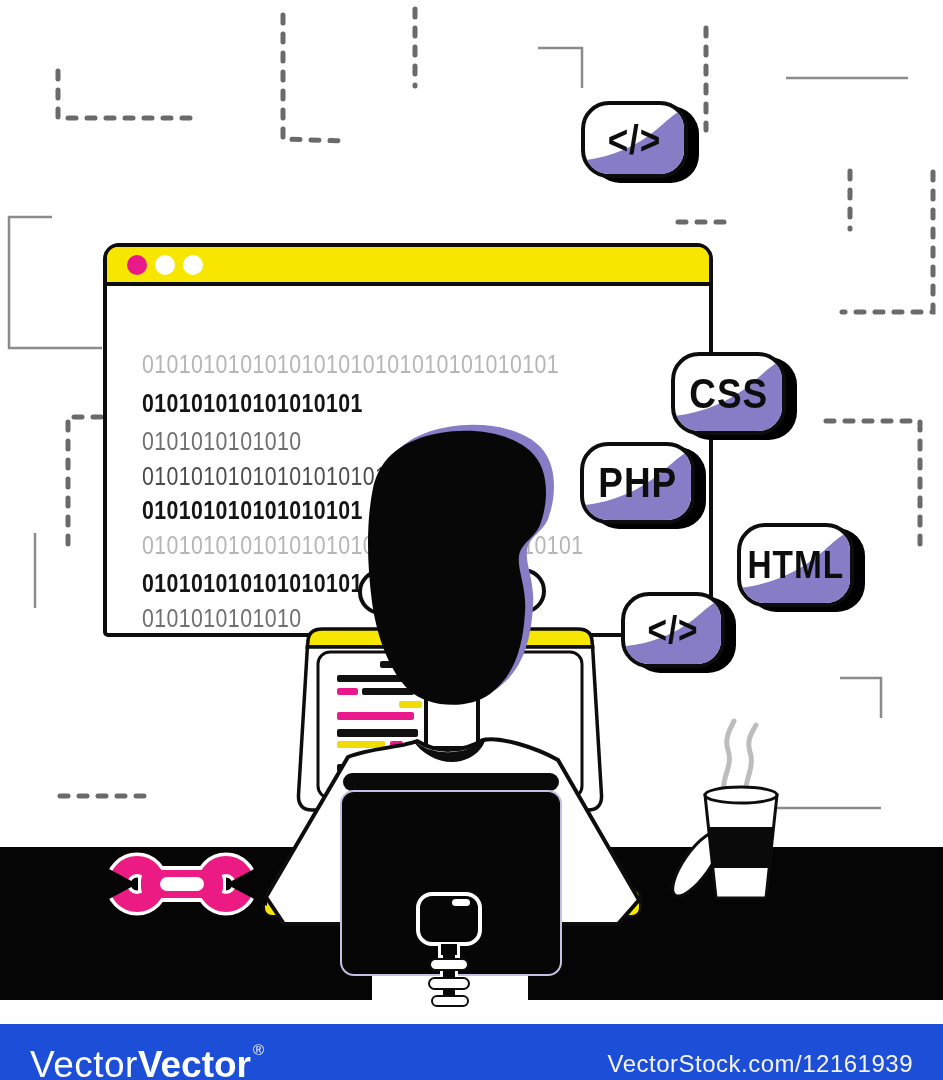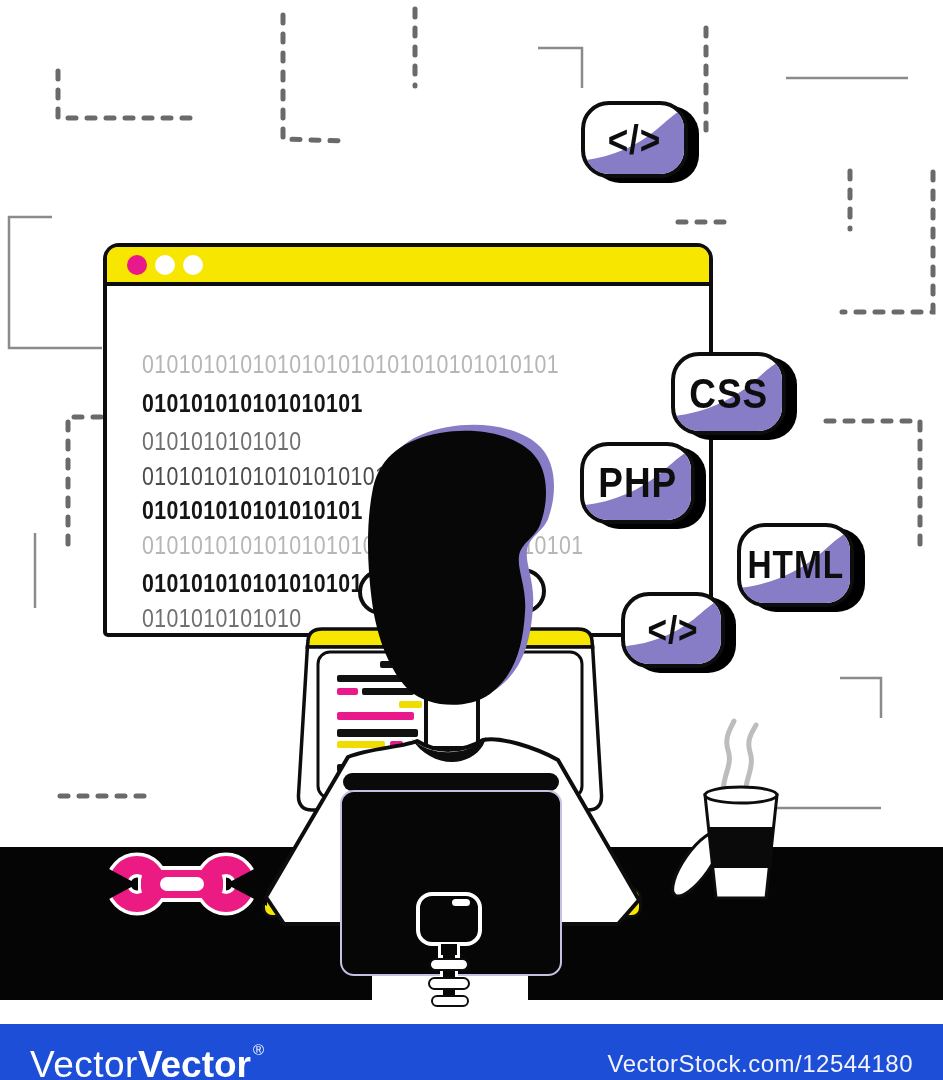--- a/index.html
+++ b/index.html
@@ -230,16 +230,16 @@
   <div class="chair-part chair-ring" id="ring1"></div>
   <div class="chair-part chair-ring" id="ring2"></div>
   <div class="chair-part chair-ring" id="ring3"></div>
 
   <div id="watermark-bar">
     <div id="brand">
       <span class="thin">Vector</span>
       <span class="bold">Vector</span>
       <span class="reg">®</span>
     </div>
-    <div id="site-ref">VectorStock.com/12544180</div>
+    <div id="site-ref">VectorStock.com/12161939</div>
   </div>
 
 </div>
 
 </body></html>

